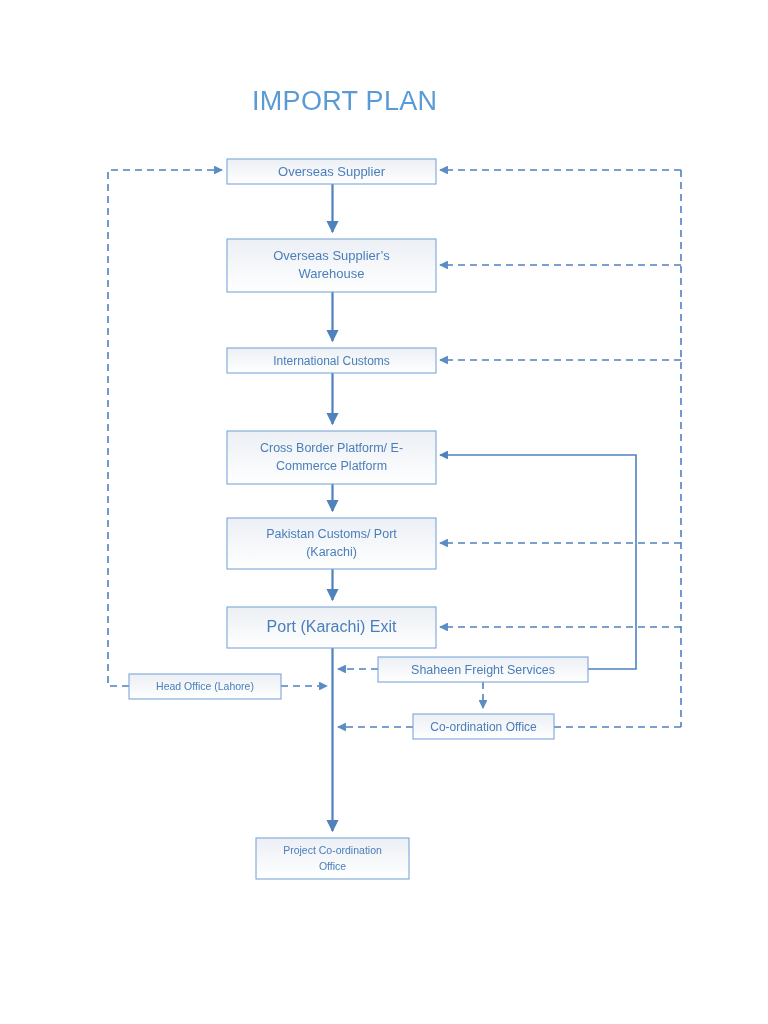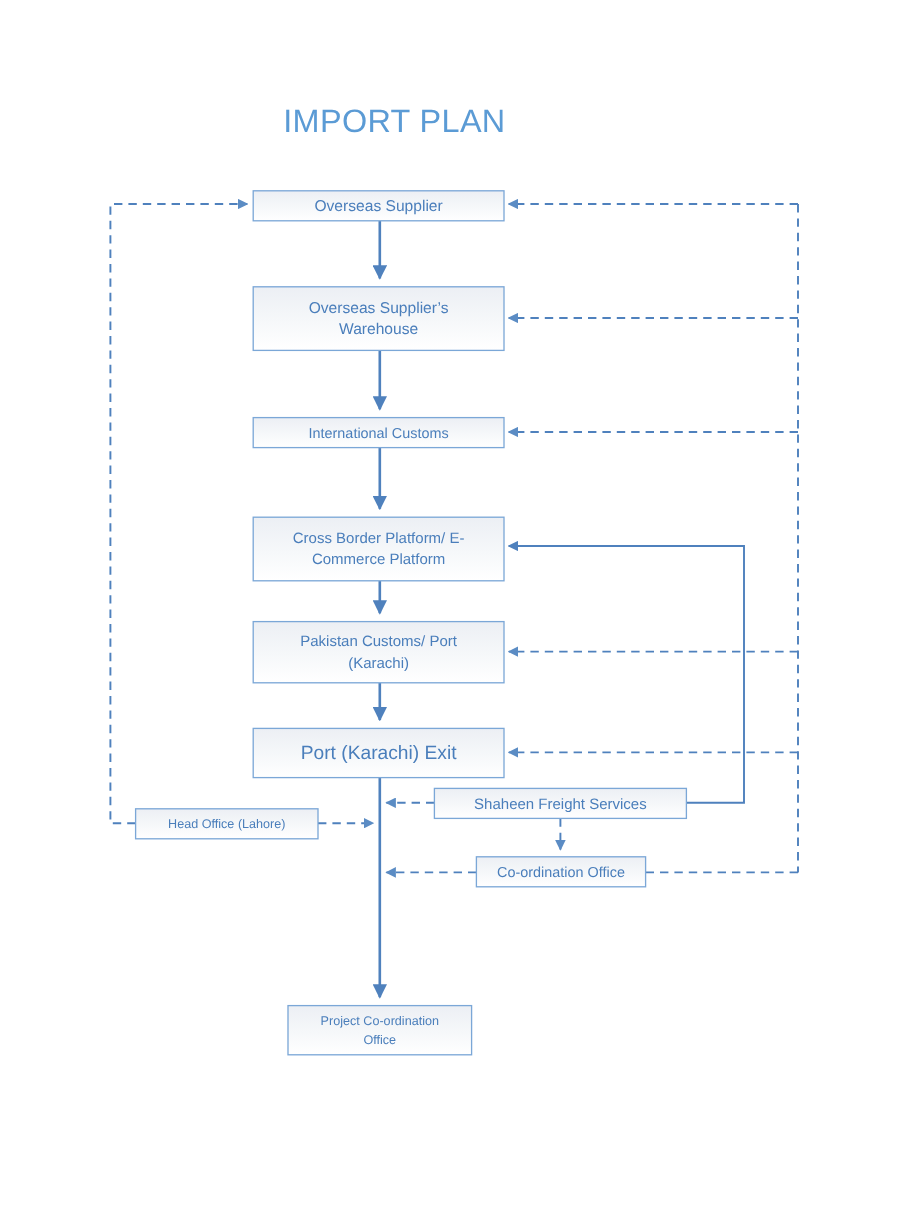--- a/index.html
+++ b/index.html
@@ -10,21 +10,21 @@
   }
   body {
     width: 768px;
     height: 1024px;
     font-family: "Liberation Sans", sans-serif;
     position: relative;
     overflow: hidden;
   }
   #diagram-root {
     position: absolute;
-    left: 0; top: 0;
+    left: 16px; top: 0;
     width: 684px;
     height: 1024px;
   }
   svg.flowchart {
     display: block;
     width: 768px;
     height: 1024px;
   }
   .chart-title {
     font-family: "Liberation Sans", sans-serif;

